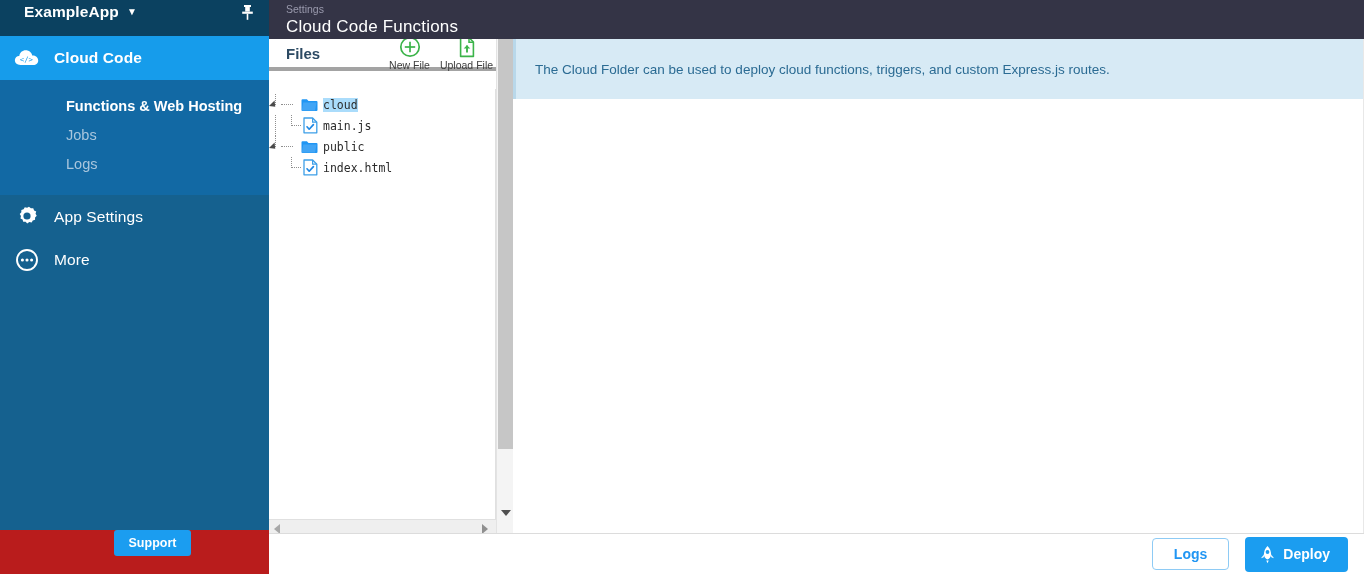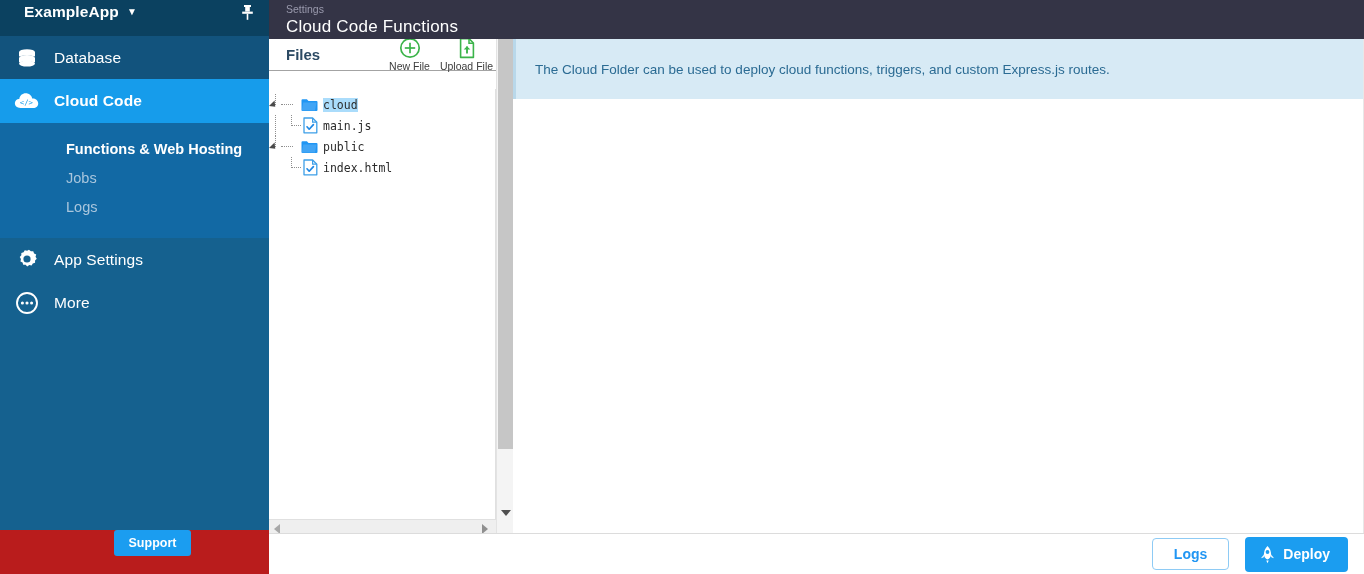--- a/index.html
+++ b/index.html
@@ -86,21 +86,21 @@
   
   #filepanel {
     position: absolute; left: 269px; top: 39px;
     width: 244px; height: 494px;
     background: #ffffff;
     border-right: 1px solid #d4d4d4;
     overflow: hidden;
   }
   .files-head {
     height: 32px; display: flex; align-items: center;
-    border-bottom: 1px solid #a3a3a3;
+    border-bottom: 4px solid #a3a3a3;
     background: #ffffff;
     justify-content: space-between;
   }
   .files-title {
     color: #2c4a63; font-size: 15px; font-weight: bold;
     padding-left: 17px; flex: 0 0 auto;
   }
   .files-actions { margin-left: auto; display: flex; padding-right: 17px; }
   .fa-btn {
     display: flex; flex-direction: column; align-items: center;
@@ -234,34 +234,20 @@
       <span class="pin-wrap">
         <svg width="15" height="17" viewBox="0 0 15 17">
           <rect x="4" y="1" width="7" height="2" fill="#ffffff"></rect>
           <rect x="5.2" y="3" width="4.6" height="4.6" fill="#ffffff"></rect>
           <rect x="2.2" y="7.6" width="10.6" height="2.2" fill="#ffffff"></rect>
           <rect x="6.7" y="9.8" width="1.6" height="6" fill="#ffffff"></rect>
         </svg>
       </span>
     </div>
 
-    <div class="nav-row nav-db">
-      <span class="ico">
-        <svg width="22" height="22" viewBox="0 0 22 22">
-          <ellipse cx="11" cy="5.2" rx="8" ry="3" fill="#ffffff"></ellipse>
-          <path d="M3 5.2 v3.2 a8 3 0 0 0 16 0 v-3.2" fill="#ffffff"></path>
-          <ellipse cx="11" cy="11.2" rx="8" ry="3" fill="#12537d"></ellipse>
-          <ellipse cx="11" cy="11" rx="8" ry="3" fill="#ffffff"></ellipse>
-          <path d="M3 11 v3.2 a8 3 0 0 0 16 0 v-3.2" fill="#ffffff"></path>
-          <ellipse cx="11" cy="17" rx="8" ry="3" fill="#12537d"></ellipse>
-          <ellipse cx="11" cy="16.6" rx="8" ry="3" fill="#ffffff"></ellipse>
-        </svg>
-      </span>
-      <span class="lbl">Database</span>
-    </div>
 
     <div class="nav-row nav-active">
       <span class="ico">
         <svg width="26" height="20" viewBox="0 0 26 20">
           <path d="M6.5 17 C2.9 17 0.6 14.6 0.9 11.8 C1.2 9.3 3.3 7.9 5.3 8.1 C5.6 4.6 8.4 2.3 11.7 2.3 C15 2.3 17.6 4.5 18.2 7.5 C21.3 7.3 24 9.3 24.2 12.2 C24.4 15 22.2 17 19.3 17 Z" fill="#ffffff"></path>
           <text x="12.4" y="14" font-size="7.4" font-family="DejaVu Sans Mono, monospace" fill="#169ceb" text-anchor="middle">&lt;/&gt;</text>
         </svg>
       </span>
       <span class="lbl">Cloud Code</span>
     </div>

